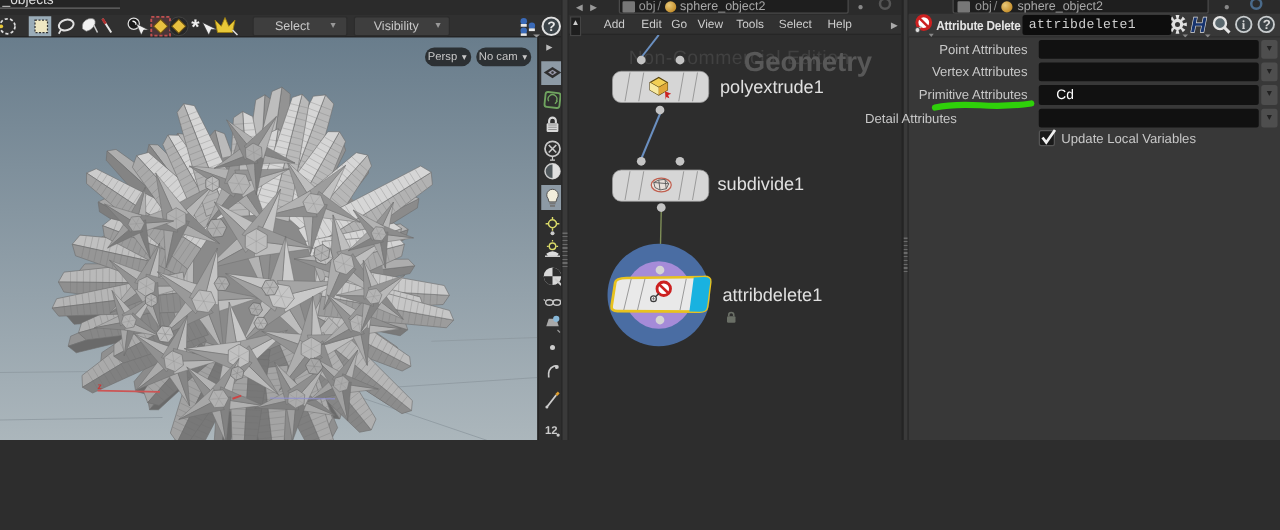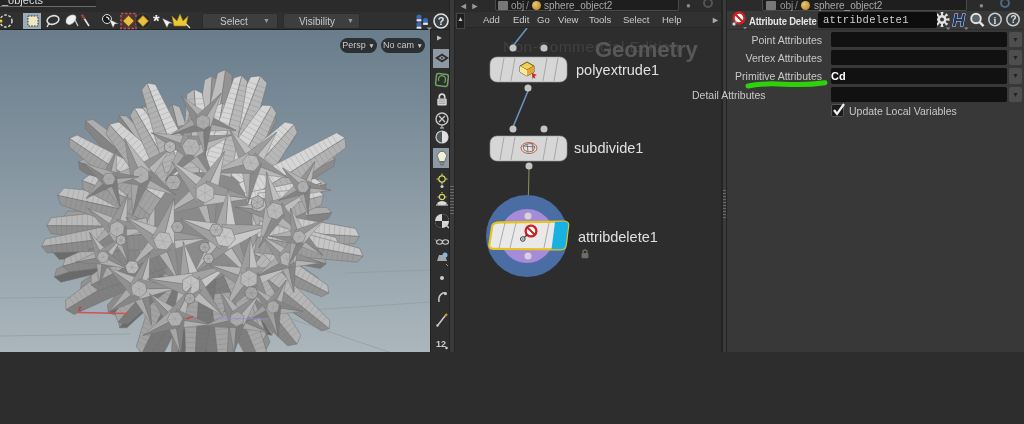--- a/index.html
+++ b/index.html
@@ -1354,21 +1354,21 @@
 <div class="abs" style="left:749px;top:15px;color:#e4e4e4;font-size:10.5px;font-weight:bold;letter-spacing:-0.2px;transform:scaleX(0.9);transform-origin:0 0;white-space:nowrap">Attribute Delete</div>
 <div class="abs" style="left:818px;top:12px;width:119px;height:16px;background:#0d0d0d;border-radius:2px;color:#cfcfcf;font-size:10.5px;line-height:16px;padding-left:5px;letter-spacing:0.3px;font-family:'Liberation Mono',monospace">attribdelete1</div>
 
 <div class="abs" style="left:692px;top:34px;width:130px;text-align:right;white-space:nowrap;color:#c8c8c8;font-size:10.5px">Point Attributes</div>
 <div class="abs" style="left:831px;top:32px;width:176px;height:15px;background:#111;border-radius:2px"></div>
 <div class="abs" style="left:1009px;top:32px;width:13px;height:15px;background:#4e4e4e;border-radius:2px;color:#222;font-size:7px;text-align:center;line-height:15px">▼</div>
 <div class="abs" style="left:692px;top:52px;width:130px;text-align:right;white-space:nowrap;color:#c8c8c8;font-size:10.5px">Vertex Attributes</div>
 <div class="abs" style="left:831px;top:50px;width:176px;height:15px;background:#111;border-radius:2px"></div>
 <div class="abs" style="left:1009px;top:50px;width:13px;height:15px;background:#4e4e4e;border-radius:2px;color:#222;font-size:7px;text-align:center;line-height:15px">▼</div>
 <div class="abs" style="left:692px;top:70px;width:130px;text-align:right;white-space:nowrap;color:#c8c8c8;font-size:10.5px">Primitive Attributes</div>
-<div class="abs" style="left:831px;top:68px;width:176px;height:16px;background:#111;border-radius:2px;color:#fff;font-weight:bold;font-size:11px;line-height:16px;padding-left:0">Cd</div>
+<div class="abs" style="left:831px;top:68px;width:176px;height:16px;background:#111;border-radius:2px;color:#fff;font-weight:normal;font-size:11px;line-height:16px;padding-left:14px">Cd</div>
 <div class="abs" style="left:1009px;top:68px;width:13px;height:16px;background:#4e4e4e;border-radius:2px;color:#222;font-size:7px;text-align:center;line-height:16px">▼</div>
 <svg class="abs" style="left:744px;top:78px" width="85" height="12" viewBox="0 0 85 12">
   <path d="M4 8 Q18 5 40 6.2 Q62 7.5 81 4.8" stroke="#2fd10a" stroke-width="5" fill="none" stroke-linecap="round"></path>
 </svg>
 <div class="abs" style="left:692px;top:89px;width:130px;text-align:left;white-space:nowrap;color:#c8c8c8;font-size:10.5px">Detail Attributes</div>
 <div class="abs" style="left:831px;top:87px;width:176px;height:15px;background:#111;border-radius:2px"></div>
 <div class="abs" style="left:1009px;top:87px;width:13px;height:15px;background:#4e4e4e;border-radius:2px;color:#222;font-size:7px;text-align:center;line-height:15px">▼</div>
 <div class="abs" style="left:831px;top:104px;width:13px;height:13px;background:#1a1a1a;border:1px solid #555;border-radius:2px"></div>
 <svg class="abs" style="left:831px;top:102px" width="16" height="16" viewBox="0 0 16 16">
       <path d="M3 8 L6 12 L13 2" stroke="#f0f0f0" stroke-width="2.2" fill="none"></path>

